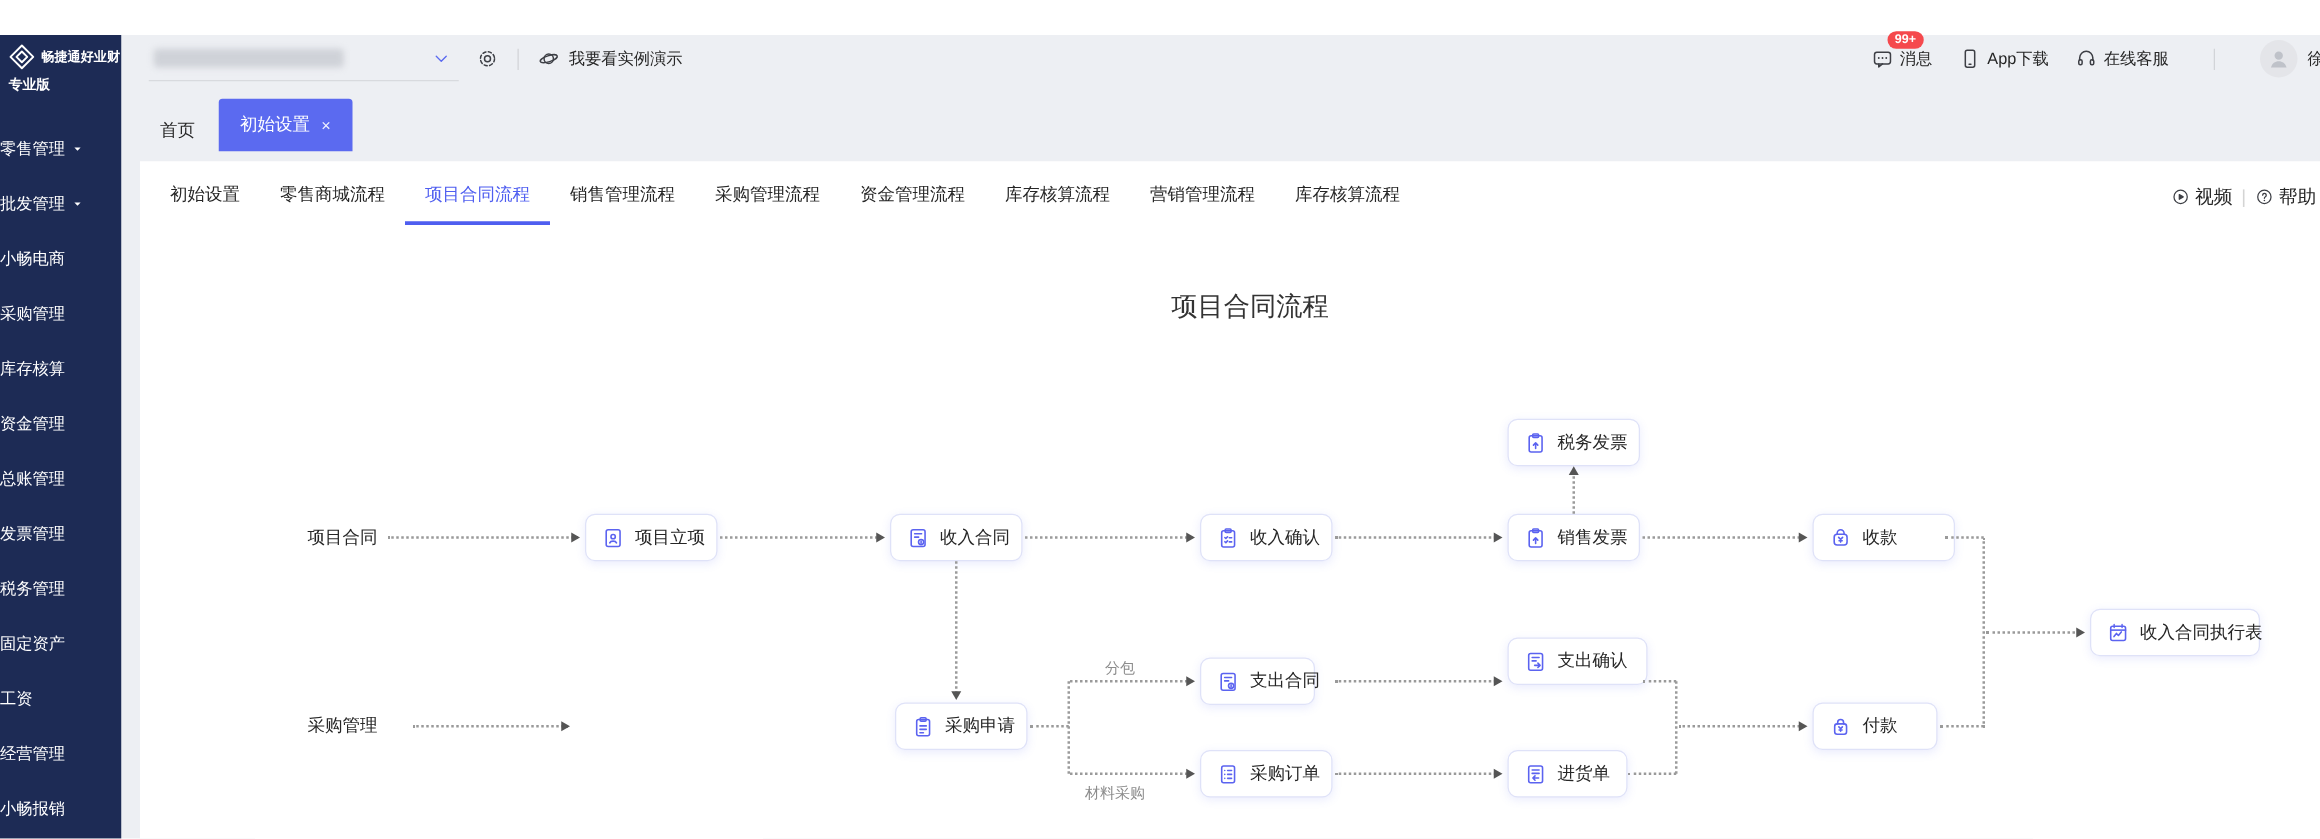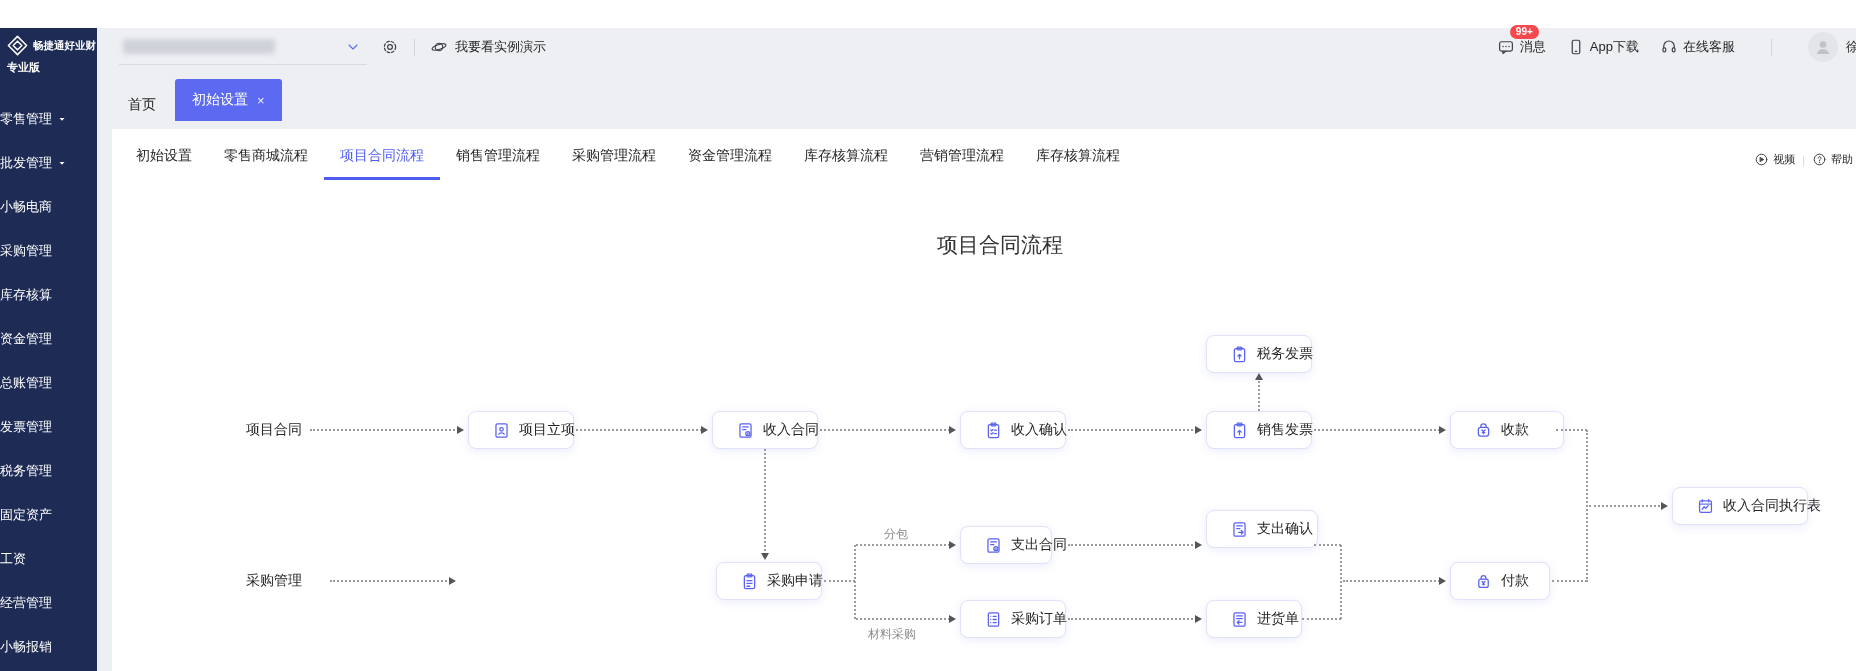--- a/index.html
+++ b/index.html
@@ -43,31 +43,31 @@
   .tabstrip{position:absolute;left:97px;top:66px;right:0;height:55px;}
   .tab-home{position:absolute;left:21px;bottom:0;height:34px;line-height:34px;padding:0 10px;font-size:14px;color:#262626;cursor:pointer;}
   .tab-active{position:absolute;left:78px;bottom:0;height:42px;background:#5b6af0;color:#fff;border-radius:3px 3px 0 0;display:flex;align-items:center;gap:9px;padding:0 17px;font-size:14px;cursor:pointer;}
   .tab-close{font-size:13px;opacity:.9;cursor:pointer;}
 
   
   .card{position:absolute;left:112px;top:129px;right:0;bottom:0;background:#fff;}
   .flowtabs{display:flex;align-items:flex-end;height:51px;padding-left:8px;position:relative;}
   .ftab{padding:0 16px 15px;font-size:14px;color:#262626;cursor:pointer;white-space:nowrap;}
   .ftab.active{color:#4f5ef0;border-bottom:3px solid #4f5ef0;padding-bottom:12px;font-weight:500;}
-  .ft-right{position:absolute;right:3px;bottom:13px;display:flex;align-items:center;gap:7px;font-size:11px;color:#262626;}
+  .ft-right{position:absolute;right:3px;bottom:13px;display:flex;align-items:center;gap:7px;font-size:15px;color:#262626;}
   .ft-right .sicon{width:15px;height:15px;color:#3d3f45;display:inline-flex;}
   .ft-sep{color:#d4d4d4;}
   .ft-link{display:flex;align-items:center;gap:4px;cursor:pointer;}
 
   
   .flow-layer{position:absolute;left:0;top:0;width:1856px;height:671px;pointer-events:none;}
   .flow-title{position:absolute;left:300px;width:1400px;top:231px;text-align:center;font-size:21px;color:#333;font-weight:500;pointer-events:auto;}
   .flabel{position:absolute;font-size:14px;color:#262626;pointer-events:auto;white-space:nowrap;}
   .branchlabel{position:absolute;font-size:12px;color:#8c8c8c;pointer-events:auto;white-space:nowrap;}
-  .fnode{position:absolute;height:38px;box-sizing:border-box;display:flex;align-items:center;gap:8px;padding:0 23px;background:#fff;border:1px solid #dfe2f8;border-radius:8px;box-shadow:0 2px 8px rgba(95,108,240,.13);font-size:14px;color:#262626;pointer-events:auto;cursor:pointer;white-space:nowrap;}
+  .fnode{position:absolute;height:38px;box-sizing:border-box;display:flex;align-items:center;gap:8px;padding:0 12px;background:#fff;border:1px solid #dfe2f8;border-radius:8px;box-shadow:0 2px 8px rgba(95,108,240,.13);font-size:14px;color:#262626;pointer-events:auto;cursor:pointer;white-space:nowrap;}
   .fnode .nicon{width:19px;height:19px;color:#5b63f0;display:inline-flex;flex:0 0 auto;}
   .hl{position:absolute;border-top:2px dotted #9a9a9a;height:0;}
   .vl{position:absolute;border-left:2px dotted #9a9a9a;width:0;}
   .ar{position:absolute;width:0;height:0;}
   .ar.r{border-top:4px solid transparent;border-bottom:4px solid transparent;border-left:7px solid #555;}
   .ar.u{border-left:4px solid transparent;border-right:4px solid transparent;border-bottom:7px solid #555;}
   .ar.d{border-left:4px solid transparent;border-right:4px solid transparent;border-top:7px solid #555;}
   .svgicon svg,.nicon svg,.caret svg{width:100%;height:100%;display:block;}
 </style>
 </head>

